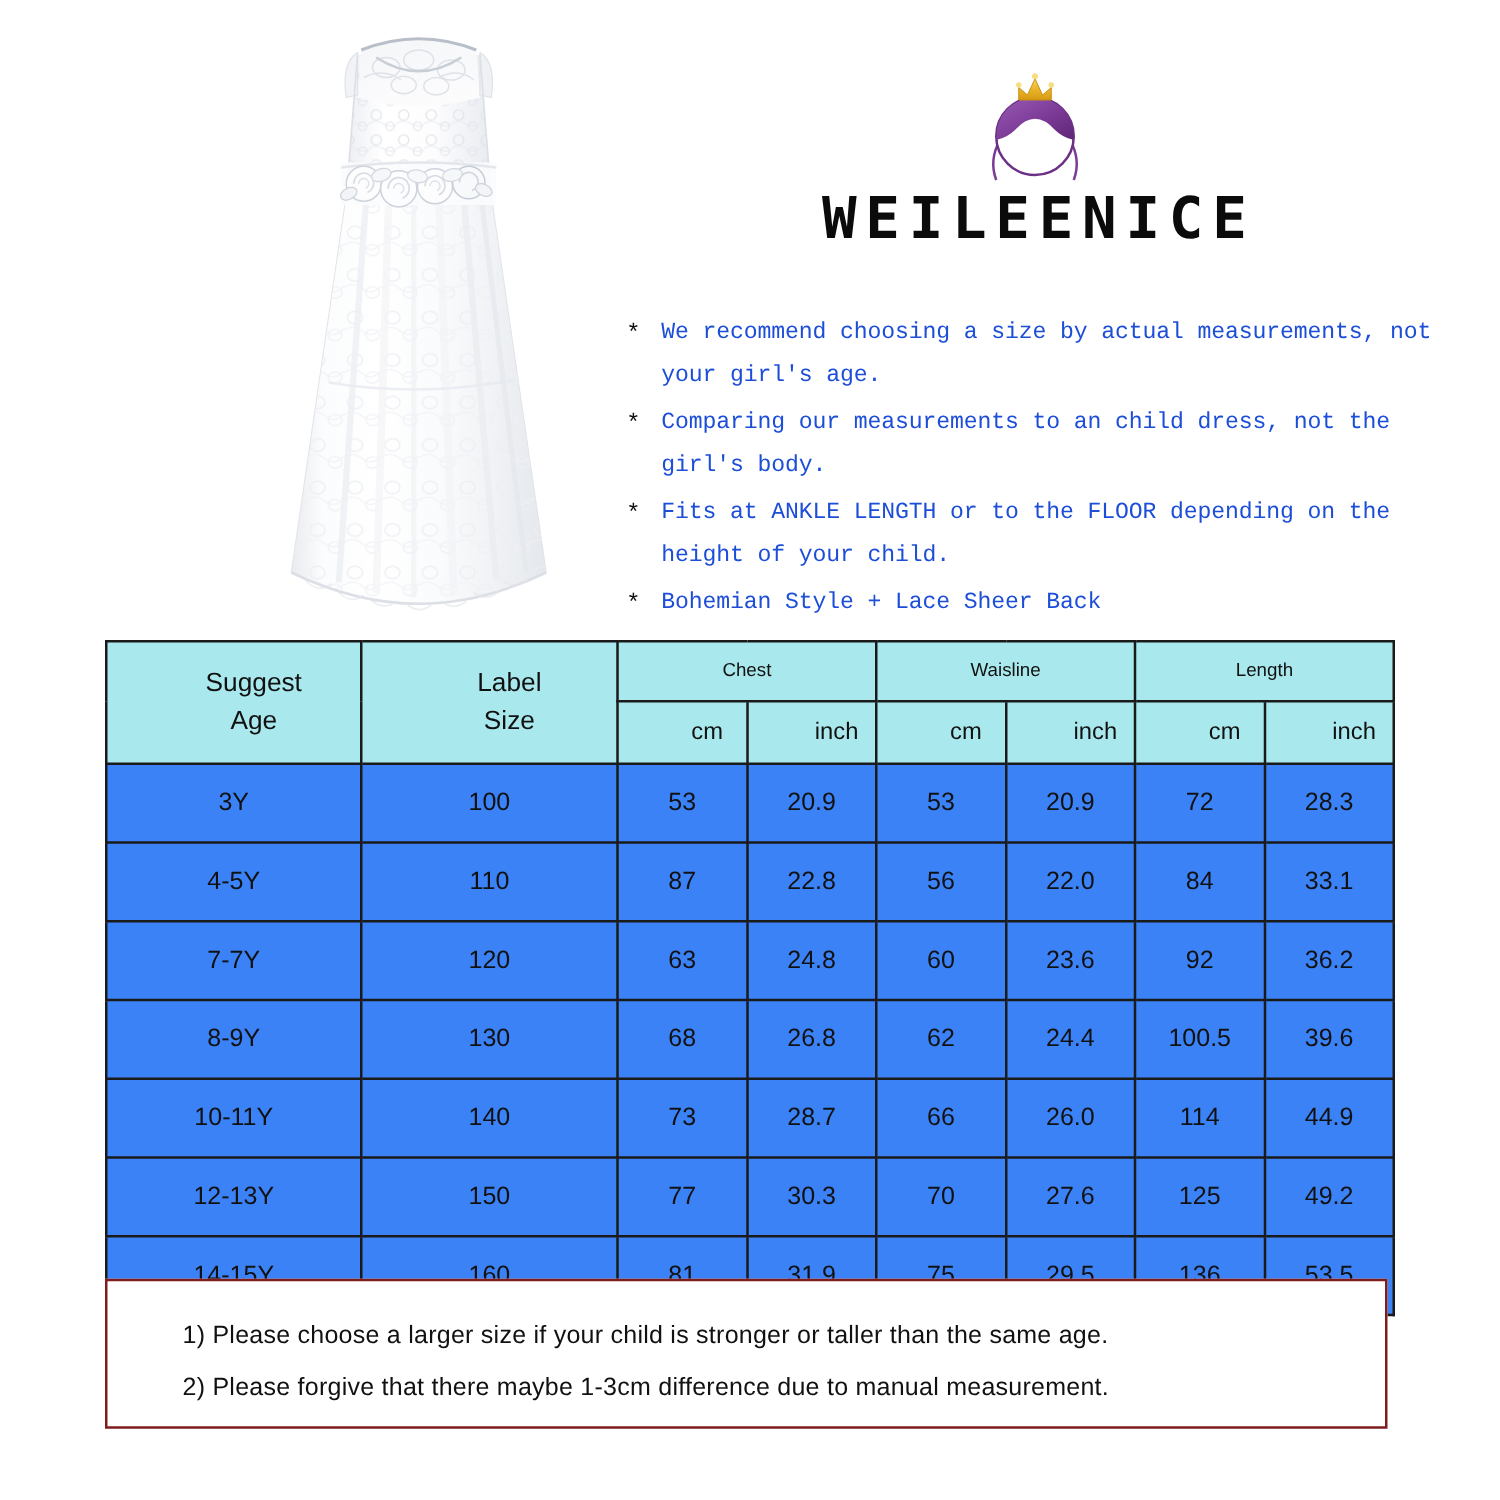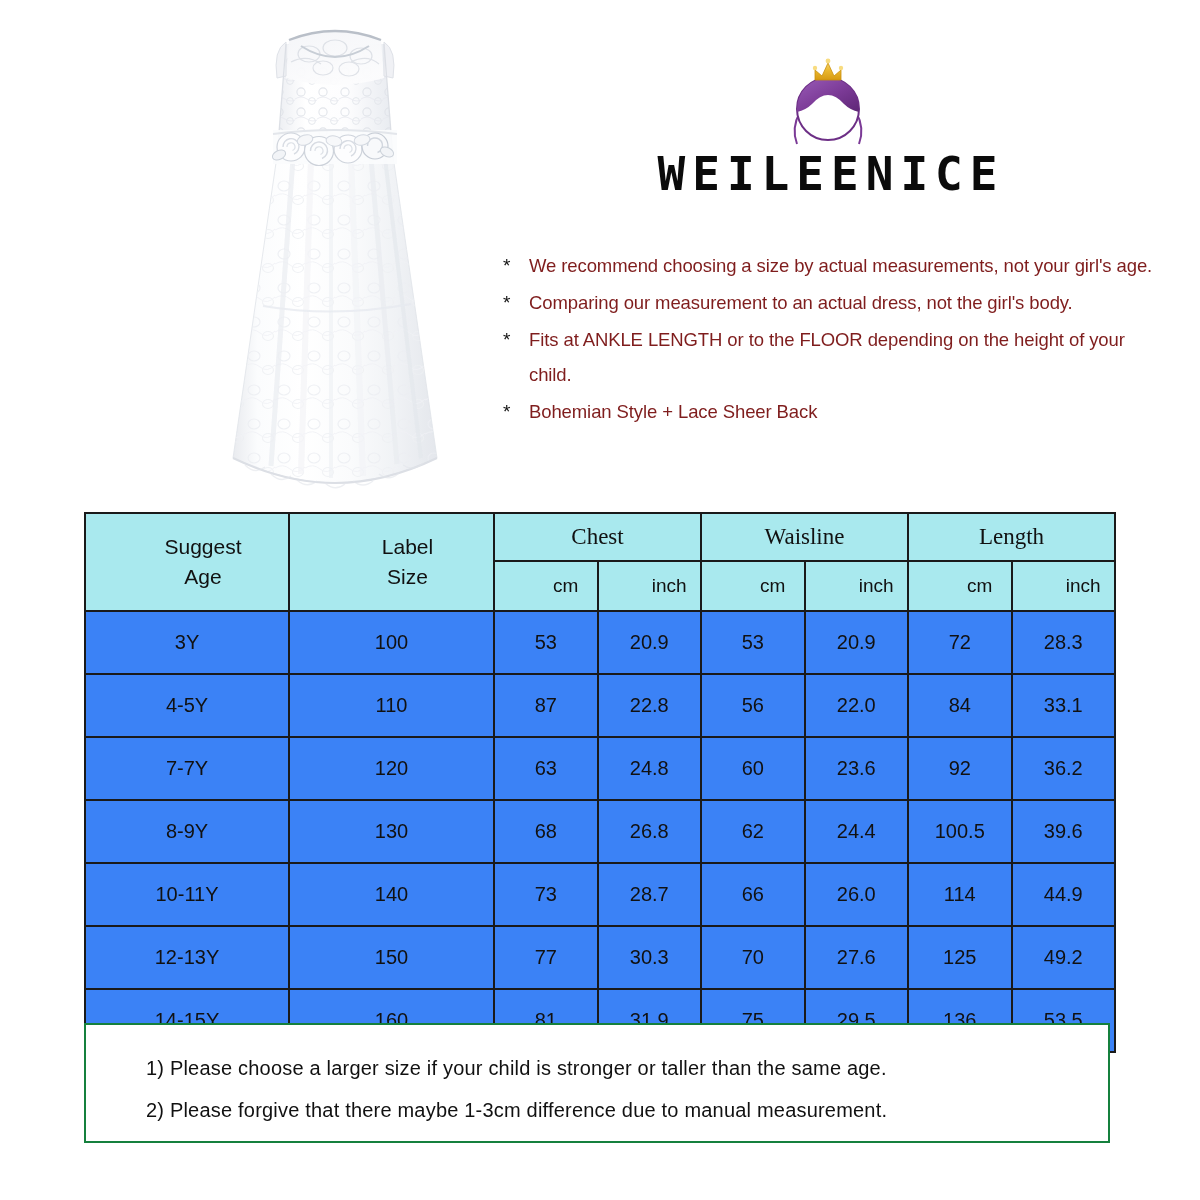--- a/index.html
+++ b/index.html
@@ -69,22 +69,23 @@
     flex: 0 0 26px;
     font-size: 19px;
     line-height: 35px;
     color: #111;
     font-family: "Liberation Sans", sans-serif;
   }
   .bullet-text {
     flex: 1;
     font-size: 18.5px;
     line-height: 35px;
-    color: #7f1d1d;
+    color: #1d4ed8;
     letter-spacing: -0.1px;
+    font-family: Liberation Mono, monospace;
   }
 
   
   #size-table {
     position: absolute;
     left: 84px; top: 512px;
     width: 1030px;
     border-collapse: collapse;
     table-layout: fixed;
   }
@@ -92,23 +93,22 @@
     border: 2px solid #1a1a1a;
     text-align: center;
     vertical-align: middle;
     font-weight: 400;
     color: #111;
   }
   #size-table thead th {
     background: #a9e9ee;
   }
   .th-main {
-    font-size: 23px;
+    font-size: 15px;
     line-height: 28px;
-    font-family: Liberation Serif, serif;
   }
   .th-unit {
     font-size: 19px;
     height: 46px;
     padding-left: 41px;
   }
   .th-tall {
     font-size: 21px;
     line-height: 30px;
     height: 94px;
@@ -122,21 +122,21 @@
   .col-age   { width: 204px; }
   .col-label { width: 205px; }
   .col-unit  { width: 103.5px; }
 
   
   #notes-box {
     position: absolute;
     left: 84px; top: 1023px;
     width: 1026px;
     height: 120px;
-    border: 2px solid #15803d;
+    border: 2px solid #7f1d1d;
     box-sizing: border-box;
     background: #fff;
     padding: 22px 0 0 60px;
   }
   .note-line {
     font-size: 20px;
     line-height: 42px;
     color: #111;
     letter-spacing: 0.2px;
   }
@@ -314,21 +314,21 @@
     <div id="brand-name">WEILEENICE</div>
   </div>
 
   <div id="bullet-list">
     <div class="bullet-row">
       <span class="bullet-star">*</span>
       <span class="bullet-text">We recommend choosing a size by actual measurements, not your girl's age.</span>
     </div>
     <div class="bullet-row">
       <span class="bullet-star">*</span>
-      <span class="bullet-text">Comparing our measurement to an actual dress, not the girl's body.</span>
+      <span class="bullet-text">Comparing our measurements to an child dress, not the girl's body.</span>
     </div>
     <div class="bullet-row">
       <span class="bullet-star">*</span>
       <span class="bullet-text">Fits at ANKLE LENGTH or to the FLOOR depending on the height of your child.</span>
     </div>
     <div class="bullet-row">
       <span class="bullet-star">*</span>
       <span class="bullet-text">Bohemian Style + Lace Sheer Back</span>
     </div>
   </div>

